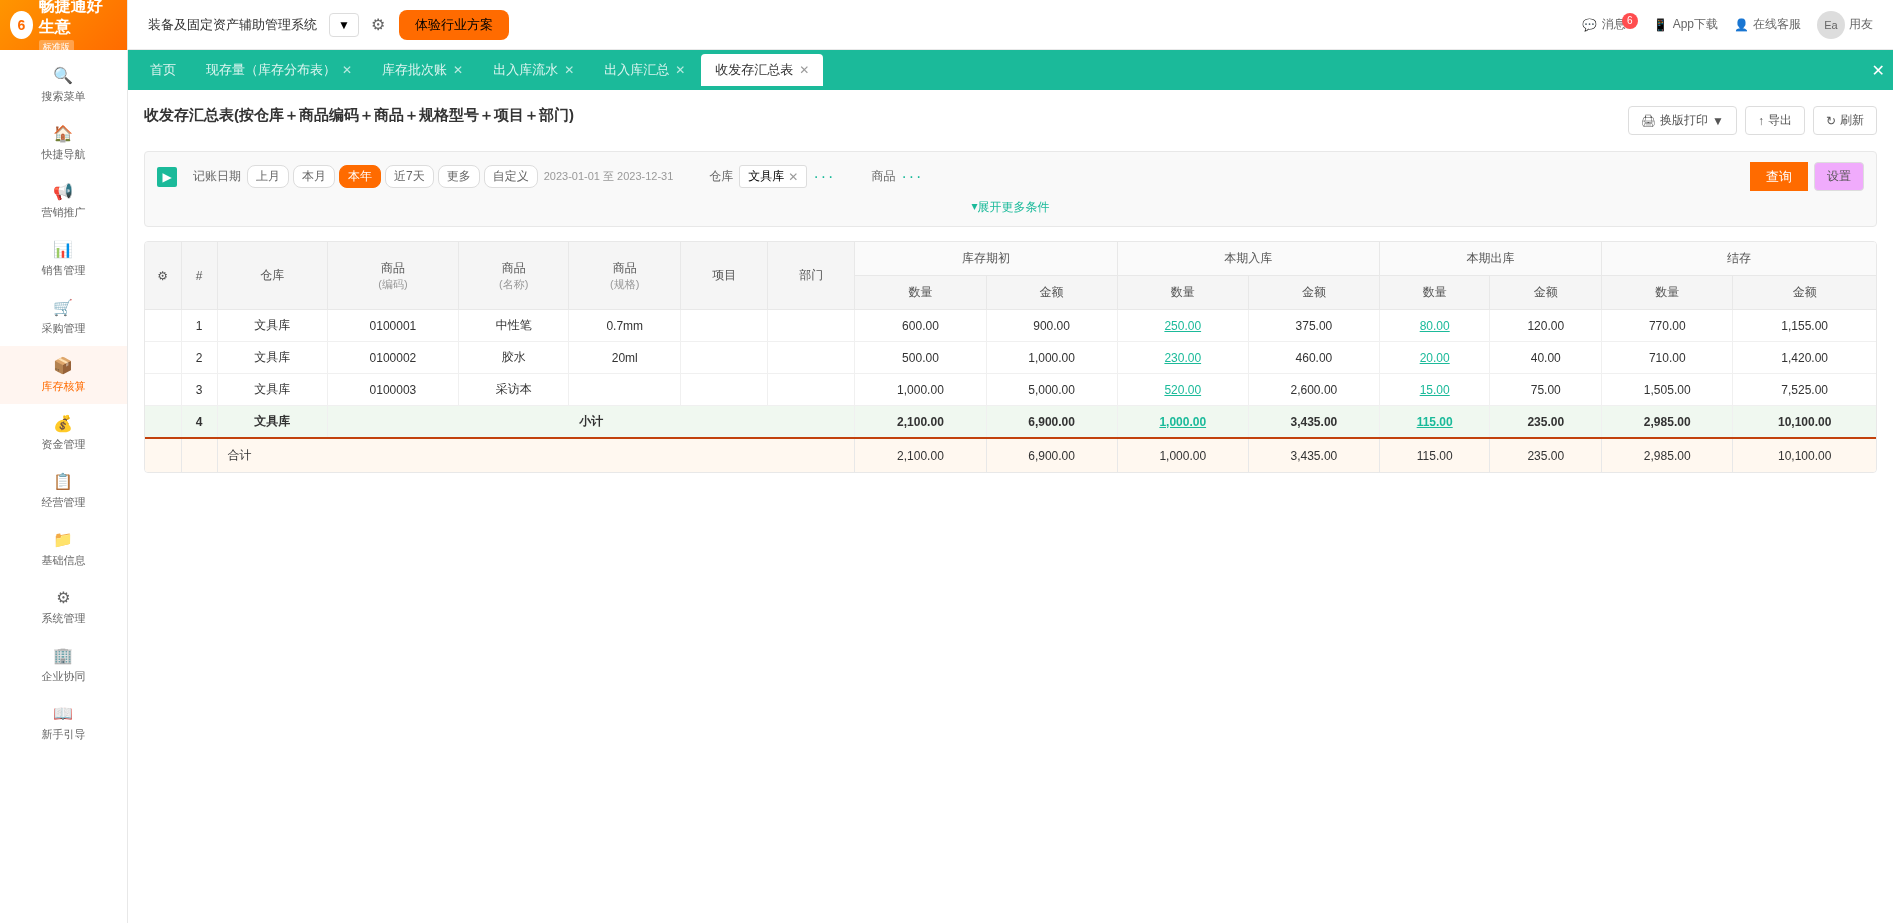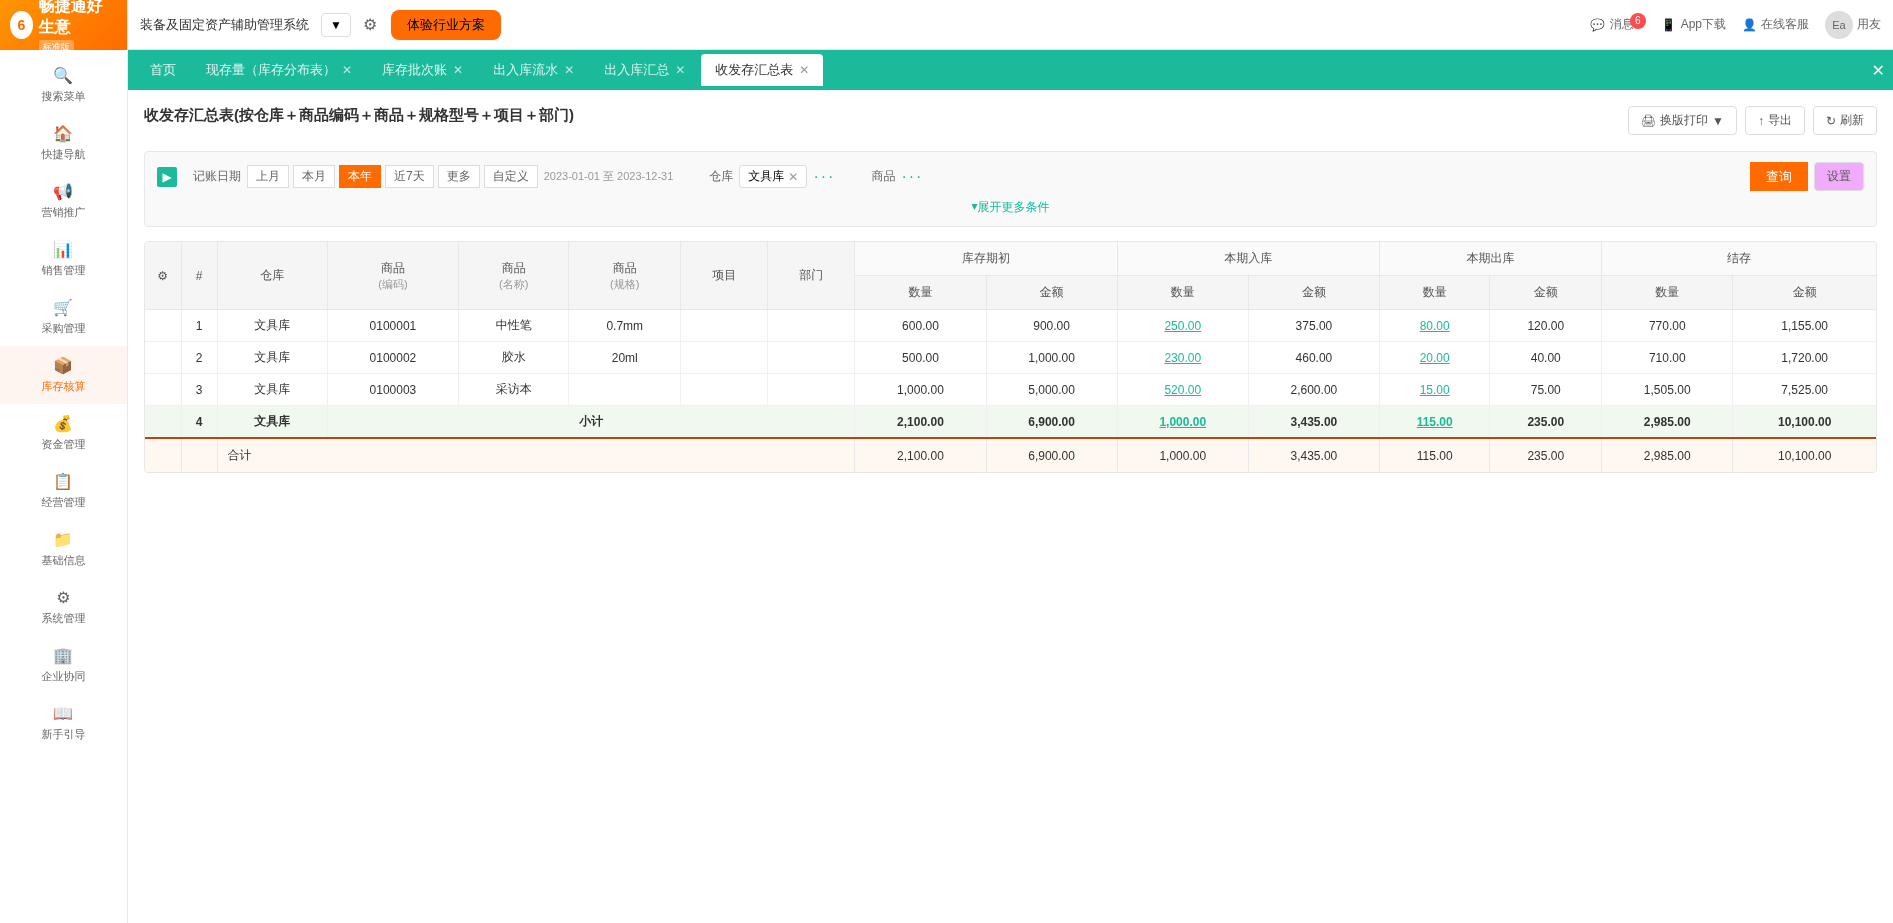--- a/index.html
+++ b/index.html
@@ -13,21 +13,21 @@
     .sidebar-nav { flex: 1; padding: 6px 0; }
     .sidebar-item { display: flex; flex-direction: column; align-items: center; padding: 10px 8px; cursor: pointer; color: #666; gap: 4px; }
     .sidebar-item.active { background: #fff5f0; color: #ff6b00; }
     .sidebar-item-icon { font-size: 16px; }
     .sidebar-item-label { font-size: 11px; text-align: center; }
 
     
     .main { flex: 1; display: flex; flex-direction: column; overflow: hidden; }
 
     
-    .topbar { background: #fff; height: 50px; display: flex; align-items: center; padding: 0 12px; border-bottom: 1px solid #e8e8e8; gap: 12px; }
+    .topbar { background: #fff; height: 50px; display: flex; align-items: center; padding: 0 20px; border-bottom: 1px solid #e8e8e8; gap: 12px; }
     .topbar-dropdown { display: flex; align-items: center; gap: 4px; cursor: pointer; padding: 4px 8px; border: 1px solid #ddd; border-radius: 4px; font-size: 12px; }
     .topbar-actions { display: flex; align-items: center; gap: 16px; margin-left: auto; }
     .topbar-btn { background: #ff6b00; color: #000000; border: none; border-radius: 8px; padding: 6px 16px; cursor: pointer; font-size: 13px; }
     .topbar-action-item { display: flex; align-items: center; gap: 4px; color: #666; font-size: 12px; cursor: pointer; }
     .notification-badge { background: #ff4d4f; color: #fff; border-radius: 50%; width: 16px; height: 16px; font-size: 10px; display: flex; align-items: center; justify-content: center; margin-left: -8px; margin-top: -8px; }
     .gear-icon { font-size: 16px; color: #666; cursor: pointer; }
     .user-avatar { width: 28px; height: 28px; border-radius: 50%; background: #ddd; display: flex; align-items: center; justify-content: center; font-size: 11px; color: #666; }
 
     
     .tabs { background: #1bba9a; display: flex; align-items: center; height: 40px; padding: 14px 8px; gap: 2px; }
@@ -38,21 +38,21 @@
     .tabs-close-all { margin-left: auto; color: #fff; cursor: pointer; font-size: 16px; }
 
     
     .page-content { flex: 1; background: #fff; overflow: auto; padding: 16px; }
     .page-title { font-size: 15px; font-weight: bold; color: #333; margin-bottom: 14px; }
 
     
     .filter-bar { background: #f9f9f9; border: 1px solid #e8e8e8; border-radius: 4px; padding: 10px 12px; margin-bottom: 14px; }
     .filter-label { color: #666; font-size: 12px; white-space: nowrap; }
     .filter-date-buttons { display: flex; gap: 4px; align-items: center; }
-    .date-btn { padding: 2px 8px; border: 1px solid #ddd; border-radius: 0; cursor: pointer; font-size: 12px; color: #666; background: #fff; }
+    .date-btn { padding: 2px 8px; border: 1px solid #ddd; border-radius: 8px; cursor: pointer; font-size: 12px; color: #666; background: #fff; }
     .date-btn.active { background: #ff6b00; color: #fff; border-color: #ff6b00; }
     .warehouse-tag { background: #fff; border: 1px solid #ddd; border-radius: 3px; padding: 2px 8px; font-size: 12px; display: flex; align-items: center; gap: 4px; }
     .warehouse-tag-x { cursor: pointer; color: #999; }
     .toolbar-btn { display: flex; align-items: center; gap: 4px; padding: 5px 12px; border: 1px solid #ddd; border-radius: 4px; cursor: pointer; font-size: 12px; color: #555; background: #fff; }
     .query-btn { background: #ff6b00; color: #fff; border: none; padding: 5px 16px; border-radius: 0; cursor: pointer; font-size: 13px; }
     .settings-btn { background: #f0abfc; border: 1px solid #ddd; padding: 5px 12px; border-radius: 4px; cursor: pointer; font-size: 12px; color: #555; }
 
     
     .table-wrap { border: 1px solid #e8e8e8; border-radius: 4px; overflow: hidden; }
     table { width: 100%; border-collapse: collapse; font-size: 12px; }
@@ -322,21 +322,21 @@
     <td>20ml</td>
     <td></td>
     <td></td>
     <td>500.00</td>
     <td>1,000.00</td>
     <td><span class="td-link">230.00</span></td>
     <td>460.00</td>
     <td><span class="td-link">20.00</span></td>
     <td>40.00</td>
     <td>710.00</td>
-    <td>1,720.00</td>
+    <td>1,420.00</td>
   </tr>
               <tr>
     <td></td>
     <td>3</td>
     <td>文具库</td>
     <td>0100003</td>
     <td>采访本</td>
     <td></td>
     <td></td>
     <td></td>

